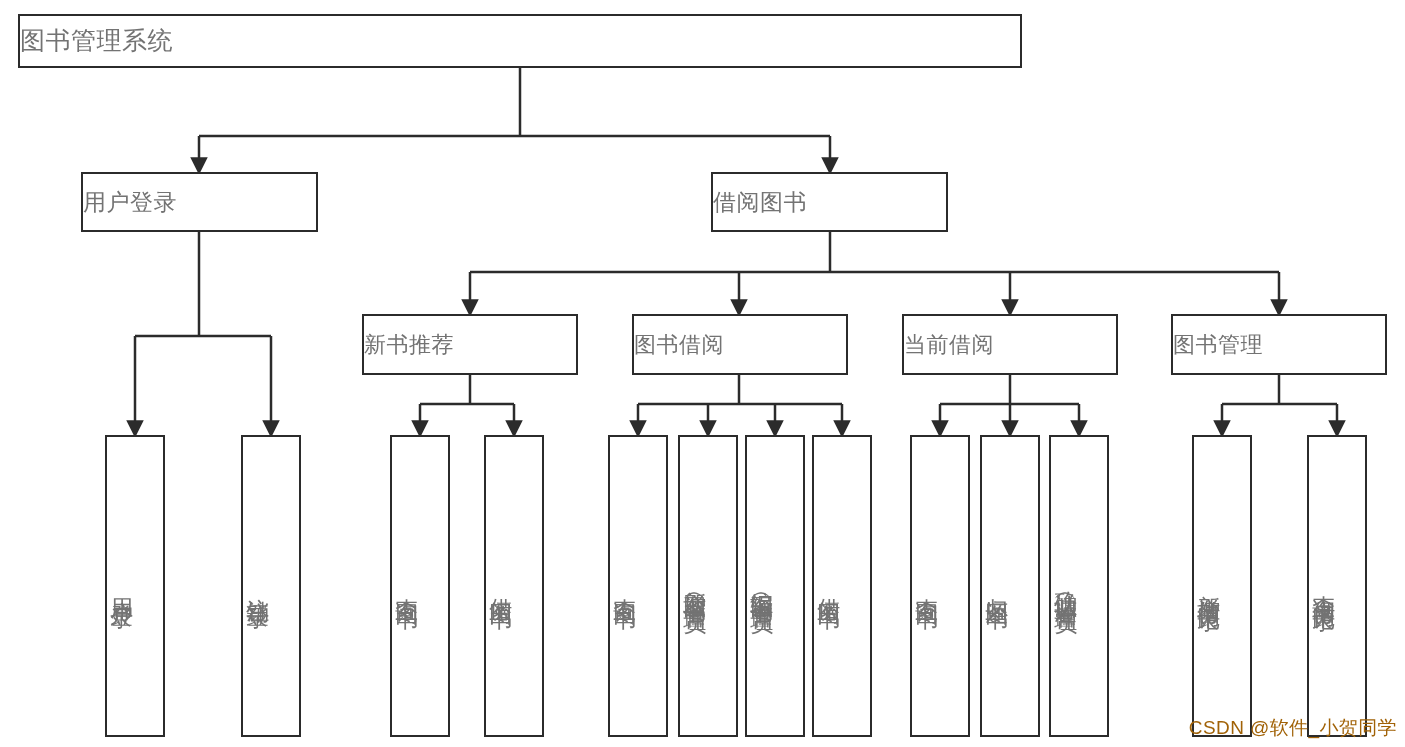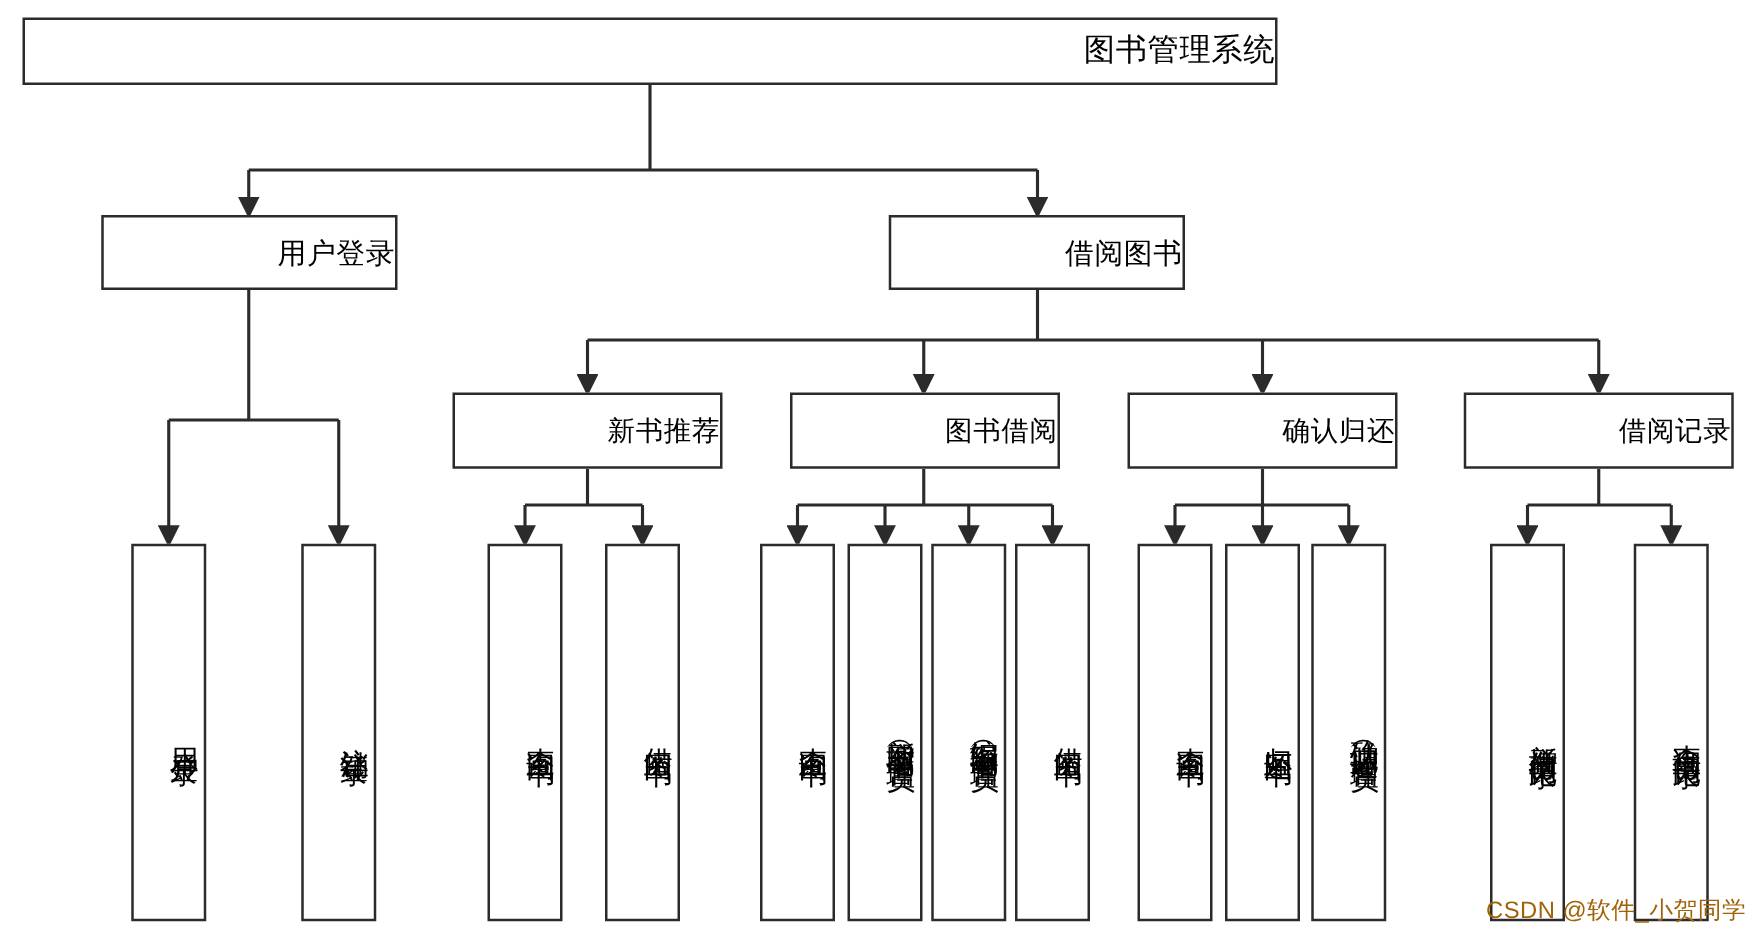--- a/index.html
+++ b/index.html
@@ -25,22 +25,22 @@
     height: 747px;
     pointer-events: none;
   }
   .node {
     position: absolute;
     box-sizing: border-box;
     background: #ffffff;
     border: 2.5px solid #2b2b2b;
     display: flex;
     align-items: center;
-    justify-content: flex-end;
-    color: #000000;
+    justify-content: flex-start;
+    color: #737373;
   }
   .node-label {
     display: block;
     text-align: center;
     letter-spacing: 0.5px;
     line-height: 1.25;
   }
   .node.root .node-label { font-size: 25px; }
   .node.lvl2 .node-label { font-size: 23px; }
   .node.lvl3 .node-label { font-size: 22px; }
@@ -136,24 +136,24 @@
     <span class="node-label">借阅图书</span>
   </div>
 
   <div class="node lvl3" style="left:362px; top:314px; width:216px; height:61px;">
     <span class="node-label">新书推荐</span>
   </div>
   <div class="node lvl3" style="left:632px; top:314px; width:216px; height:61px;">
     <span class="node-label">图书借阅</span>
   </div>
   <div class="node lvl3" style="left:902px; top:314px; width:216px; height:61px;">
-    <span class="node-label">确认归还</span>
+    <span class="node-label">当前借阅</span>
   </div>
   <div class="node lvl3" style="left:1171px; top:314px; width:216px; height:61px;">
-    <span class="node-label">借阅记录</span>
+    <span class="node-label">图书管理</span>
   </div>
 
   <div class="node leaf" style="left:105px; top:435px; width:60px; height:302px;">
     <span class="node-label">用户登录</span>
   </div>
   <div class="node leaf" style="left:241px; top:435px; width:60px; height:302px;">
     <span class="node-label">注销登录</span>
   </div>
 
   <div class="node leaf" style="left:390px; top:435px; width:60px; height:302px;">

